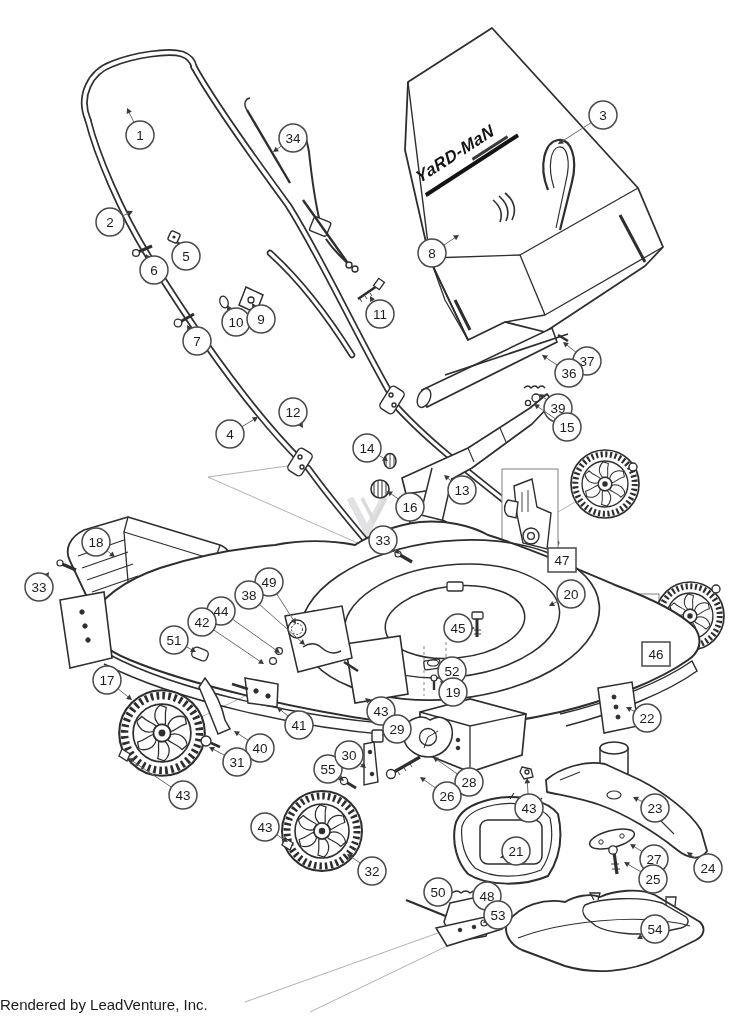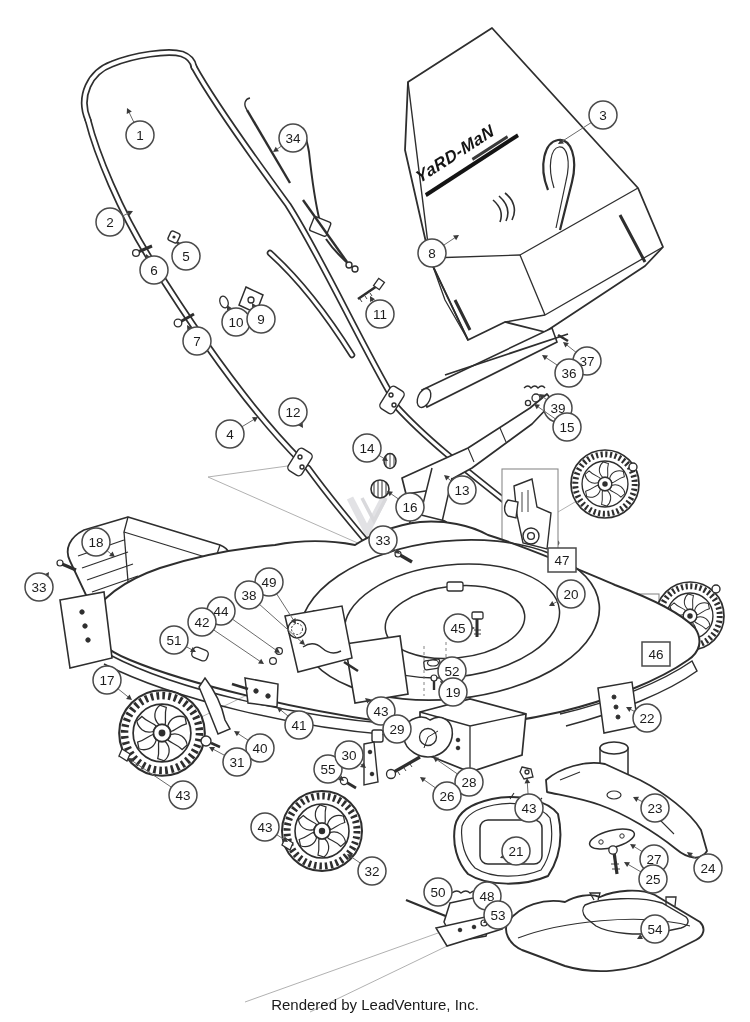--- a/index.html
+++ b/index.html
@@ -6,21 +6,21 @@
   body{width:750px;height:1022px;position:relative;background:#ffffff;overflow:hidden;
        font-family:"Liberation Sans", sans-serif;}
   #watermark{position:absolute;left:244px;top:552px;font-size:27px;font-weight:bold;
              letter-spacing:9px;color:#e4e4e7;user-select:none;pointer-events:none;}
   #stage{position:absolute;left:0;top:0;}
   #bag-logo{position:absolute;left:413px;top:170px;width:110px;transform:rotate(-33deg) skewX(-6deg);
             transform-origin:left top;color:#141414;font-weight:bold;font-style:italic;
             font-size:17px;letter-spacing:0.5px;border-bottom:4px solid #141414;
             padding-bottom:1px;pointer-events:none;}
   #bag-logo .sub{display:block;width:42px;height:3px;background:#3a3a3a;margin-left:58px;margin-top:2px;}
-  #footer{position:absolute;left:0;right:0;top:996px;text-align:center;font-size:15px;color:#1a1a1a;}
+  #footer{position:absolute;left:0;right:0;top:996px;text-align:left;font-size:15px;color:#1a1a1a;}
   .callout-num{font-size:13.5px;fill:#1c1c1c;}
   svg text{font-family:"Liberation Sans", sans-serif;}
 </style>
 </head>
 <body>
 
 <div id="watermark">LEADVENTURE</div>
 
 <svg id="stage" width="750" height="1022" viewBox="0 0 750 1022">
   <defs>

